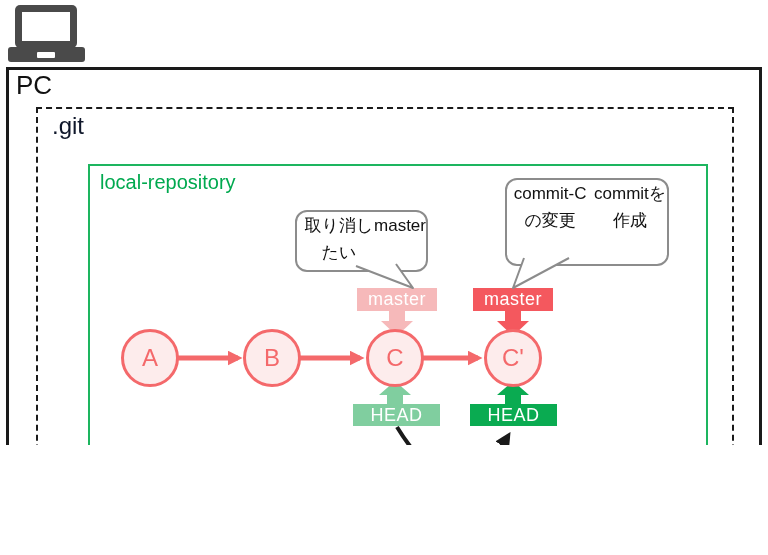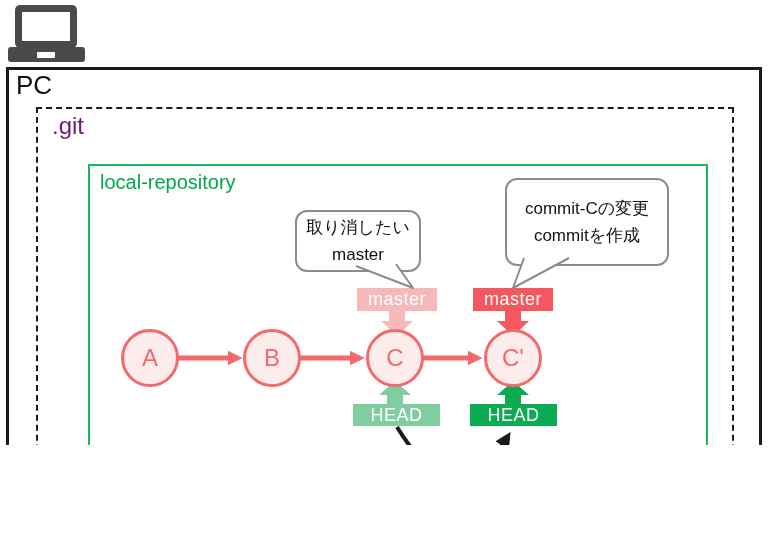--- a/index.html
+++ b/index.html
@@ -6,21 +6,21 @@
   #canvas{
     position:relative;width:768px;height:445px;background:#fff;overflow:hidden;
     font-family:"Liberation Sans","DejaVu Sans",sans-serif;font-weight:normal;
   }
   .abs{position:absolute;}
   
   #pc-box{left:6px;top:67px;width:750px;height:478px;border:3px solid var(--box-border);z-index:0;}
   #git-box{left:36px;top:107px;width:694px;height:419px;border:2px dashed var(--box-border);z-index:0;}
   #repo-box{left:88px;top:164px;width:616px;height:339px;border:2px solid var(--repo-border);z-index:0;background:#fff;}
   #pc-label{left:16px;top:70px;font-size:26px;color:#111;z-index:2;}
-  #git-label{left:52px;top:112px;font-size:24px;color:#701a75;z-index:2;}
+  #git-label{left:52px;top:112px;font-size:24px;color:#0f172a;z-index:2;}
   #repo-label{left:100px;top:171px;font-size:20px;color:var(--repo-green);z-index:2;}
   
   .commit{
     width:52px;height:52px;border-radius:50%;
     border:3px solid var(--accent-red);background:var(--accent-red-fill);
     color:var(--accent-red);font-size:24px;
     display:flex;align-items:center;justify-content:center;z-index:2;
   }
   #commit-a{left:121px;top:329px;}
   #commit-b{left:243px;top:329px;}
@@ -32,24 +32,24 @@
     z-index:2;letter-spacing:0.5px;
   }
   #master-old{left:357px;top:288px;width:80px;height:23px;background:var(--master-faded);}
   #master-new{left:473px;top:288px;width:80px;height:23px;background:var(--master-active);}
   #head-old{left:353px;top:404px;width:87px;height:22px;background:var(--head-faded);}
   #head-new{left:470px;top:404px;width:87px;height:22px;background:var(--head-active);}
   
   .bubble{
     background:#fff;border:2px solid var(--bubble-border);border-radius:12px;
     color:#111;font-size:17px;text-align:center;z-index:3;
-    display:flex;flex-direction:column;justify-content:center;
+    display:flex;flex-direction:row;justify-content:center;
   }
   .bubble div{line-height:27px;}
-  #bubble-undo{left:295px;top:210px;width:122px;height:58px;}
+  #bubble-undo{left:295px;top:210px;width:122px;height:58px;padding-left:7px;}
   #bubble-revert{left:505px;top:178px;width:160px;height:84px;}
   
   #arrow-layer{left:0;top:0;z-index:1;pointer-events:none;}
   #tail-layer{left:0;top:0;z-index:4;pointer-events:none;}
   #laptop{left:8px;top:4px;z-index:2;}
 </style>
 </head>
 <body>
 
 <div id="canvas">

